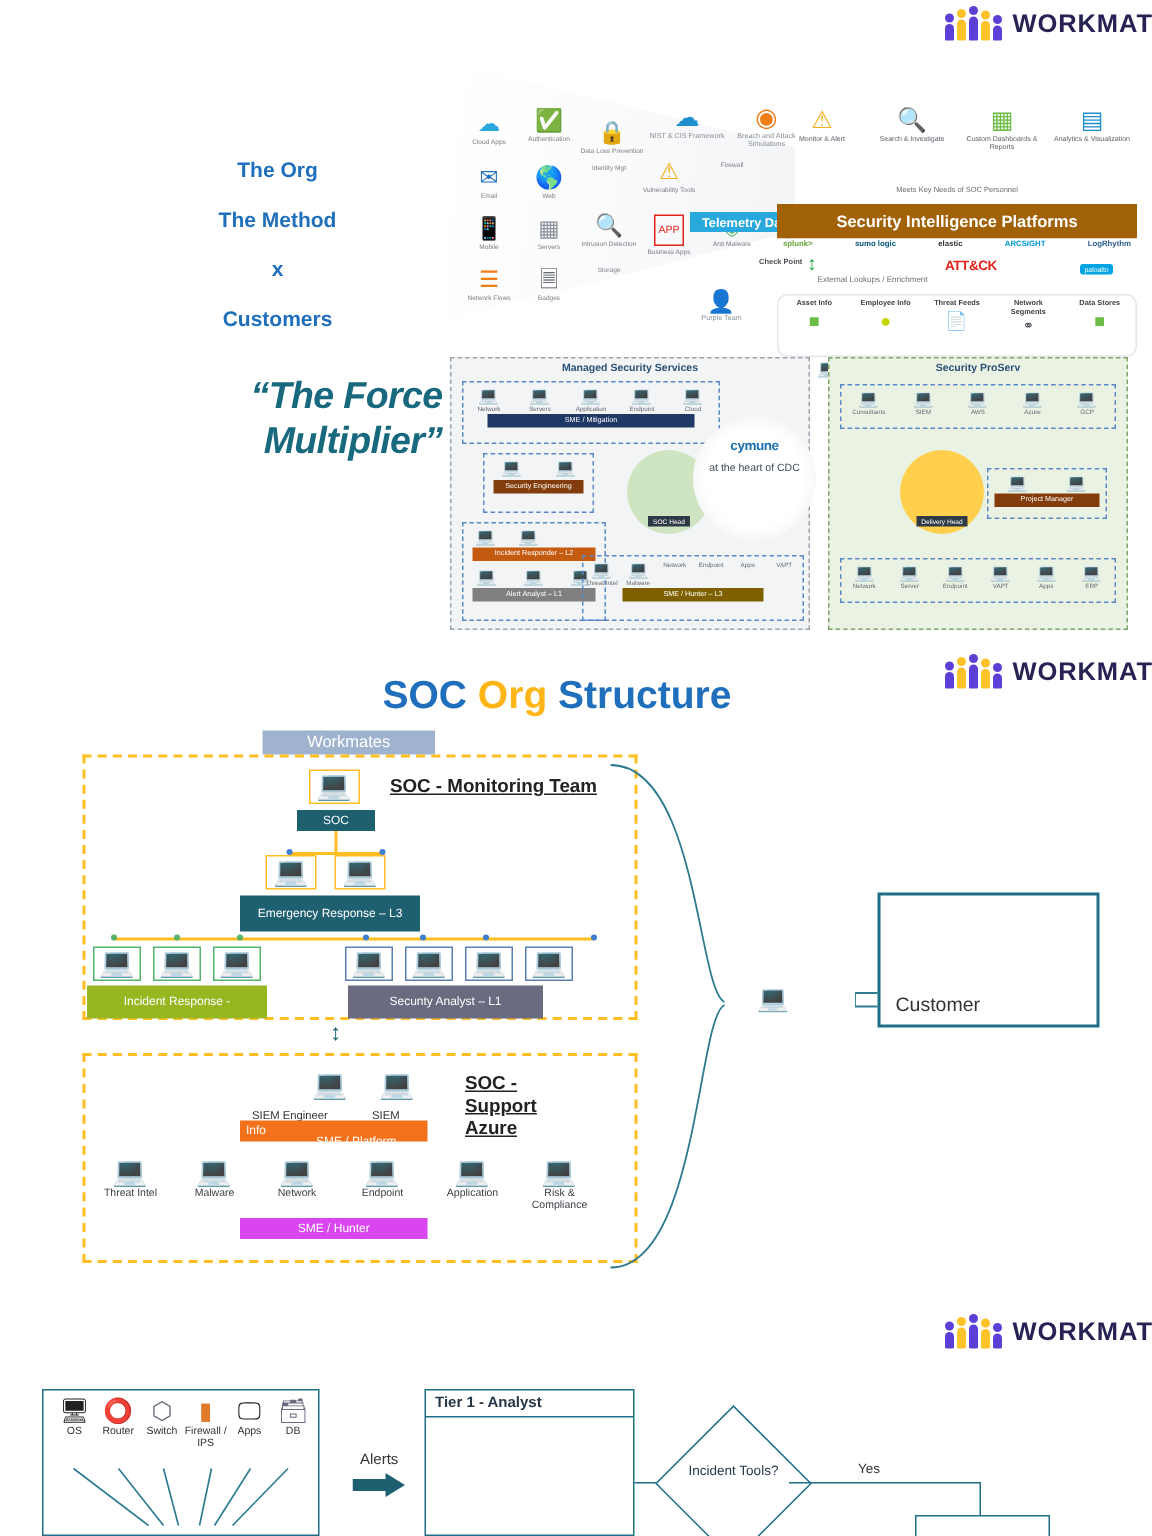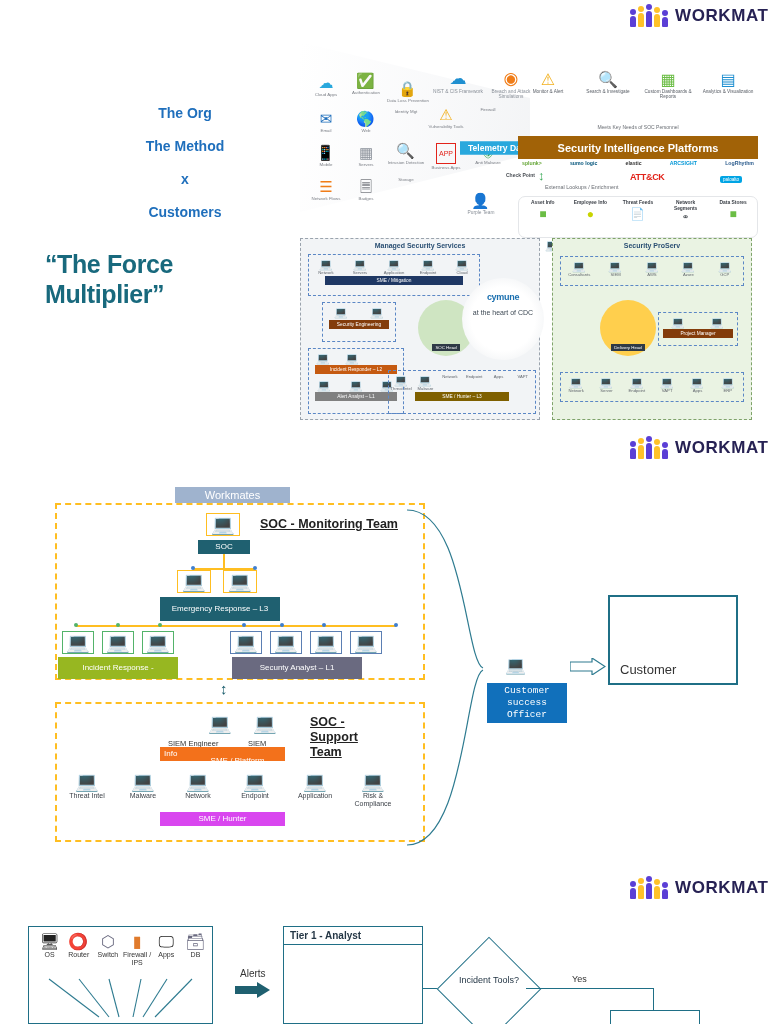--- a/index.html
+++ b/index.html
@@ -22,22 +22,22 @@
   .wm-body { width:6px; border-radius:3px 3px 1px 1px; margin-top:1px; }
   .wm-word { font-weight:bold; font-size:17px; letter-spacing:0.6px; color:#272254; }
 
   .logo1 { position:absolute; left:630px; top:5px; }
   .logo2 { position:absolute; left:630px; top:437px; }
   .logo3 { position:absolute; left:630px; top:877px; }
 
   
   .org-lines { position:absolute; left:100px; top:105px; width:170px; text-align:center; }
   .org-lines div { color:#1f6fbc; font-weight:bold; font-size:14px; margin-bottom:17px; }
-  .force { position:absolute; left:45px; top:250px; width:250px; text-align:left;
-           color:#18697d; font-weight:bold; font-size:25px; line-height:1.18; letter-spacing:-0.4px; }
+  .force { position:absolute; left:45px; top:250px; width:250px; text-align:right;
+           color:#18697d; font-weight:bold; font-size:25px; line-height:1.18; letter-spacing:-0.4px;font-style:italic; }
 
   
   .d1 { position:absolute; left:300px; top:32px; width:460px; height:192px; }
   .funnel {
     position:absolute; left:0; top:10px; width:230px; height:170px;
     background:linear-gradient(100deg,#ffffff 0%,#f4f5f7 55%,#e9ebee 100%);
     clip-path: polygon(0 0, 100% 33%, 100% 66%, 0 100%);
     opacity:.55;
   }
   .ico { position:absolute; width:44px; text-align:center; }
@@ -145,21 +145,21 @@
   .framed-b { border:1.5px solid #5b7fb3; }
   .lbl { position:absolute; color:#fff; font-size:8px; text-align:center;
          display:flex; align-items:center; justify-content:center; line-height:9.5px; }
   .hdr-u { position:absolute; font-weight:bold; font-size:12.5px; color:#222;
            text-decoration:underline; line-height:15px; }
   .conn { position:absolute; background:#ffbe21; }
   .dot { position:absolute; width:4px; height:4px; border-radius:50%; background:#3f7fd0; }
   .dotg { position:absolute; width:4px; height:4px; border-radius:50%; background:#53b36a; }
 
   .cust-arrow { position:absolute; left:570px; top:658px; width:36px; height:17px; }
-  .cust-box { position:absolute; left:608px; top:595px; width:130px; height:90px;
+  .cust-box { position:absolute; left:585px; top:595px; width:148px; height:90px;
               border:2px solid #1f6f86; background:#fff; }
   .cust-box span { position:absolute; left:10px; bottom:6px; font-size:13px; color:#333; }
   .cso-lbl { position:absolute; left:487px; top:683px; width:80px; background:#1170bb;
              color:#fff; font-size:9.5px; text-align:center; padding:2px 0; line-height:12px;
              font-family:"Liberation Mono", monospace; }
 
   
   .wfwrap { position:absolute; left:0px; top:918px; width:768px; height:106px; }
   .src-box { position:absolute; left:28px; top:8px; width:185px; height:98px;
              border:1.5px solid #1f6f86; }
@@ -594,20 +594,23 @@
             <span class="t">Apps</span>
           </div>
         <div class="pcico">
             <span class="g">💻</span>
             <span class="t">ERP</span>
           </div>
       </div>
     </div>
   </div>
 
+  <div class="sec-title t-soc-org">
+    <span class="a">SOC </span><span class="b">Org </span><span class="a">Structure</span>
+  </div>
 
   <div class="orgwrap">
     <div class="wm-tag">Workmates</div>
 
     <div class="dash-box box1"></div>
     <div class="hdr-u" style="left:240px; top:30px; width:150px;">SOC  -  Monitoring Team</div>
 
     <div class="pc framed" style="left:186px; top:26px; width:34px;">
       <span class="g">💻</span>
       </div>
@@ -656,21 +659,21 @@
         <span class="g">💻</span>
       </div>
     <div class="pc framed-b" style="left:330px;top:144px; width:32px;">
         <span class="g">💻</span>
       </div>
     <div class="lbl" style="left:212px; top:170px; width:130px; height:22px; background:#6a6a80;">Secunty Analyst – L1</div>
 
     <div style="position:absolute; left:200px; top:193px; color:#1f6070; font-size:15px;">↕</div>
 
     <div class="dash-box box2"></div>
-    <div class="hdr-u" style="left:290px; top:228px; width:78px;">SOC  -  Support Team</div>
+    <div class="hdr-u" style="left:290px; top:228px; width:78px;">SOC  -  Support Azure</div>
 
     <div class="pc" style="left:183px; top:226px; width:34px;">
         <span class="g">💻</span>
       </div>
     <div class="pc" style="left:228px; top:226px; width:34px;">
         <span class="g">💻</span>
       </div>
     <div style="position:absolute; left:148px; top:252px; font-size:7.5px; color:#333;">SIEM Engineer</div>
     <div style="position:absolute; left:228px; top:252px; font-size:7.5px; color:#333;">SIEM</div>
     <div class="lbl" style="left:140px; top:260px; width:125px; height:14px; background:#f3711b; justify-content:flex-start; padding-left:4px;">Info</div>
@@ -701,21 +704,20 @@
         <span class="t">Risk &amp; Compliance</span>
       </div>
     <div class="lbl" style="left:140px; top:325px; width:125px; height:14px; background:#d946ef;">SME / Hunter</div>
   </div>
 
   <svg style="position:absolute; left:405px; top:500px; width:80px; height:360px;">
     <path d="M2 10 C 60 10, 60 160, 78 168" stroke="#2e7b90" fill="none" stroke-width="1.2"></path>
     <path d="M2 345 C 60 345, 60 178, 78 170" stroke="#2e7b90" fill="none" stroke-width="1.2"></path>
   </svg>
   <div style="position:absolute; left:505px; top:655px; font-size:17px;">💻</div>
-  <div class="cso-lbl">Customer success Officer</div>
   <svg class="cust-arrow" viewBox="0 0 36 17">
     <polygon points="0,4 22,4 22,0 35,8.5 22,17 22,13 0,13" fill="none" stroke="#2e7b90" stroke-width="1.2"></polygon>
   </svg>
   <div class="cust-box">
     <span>Customer</span>
   </div>
 
 
   <div class="wfwrap">
     <div class="src-box">

